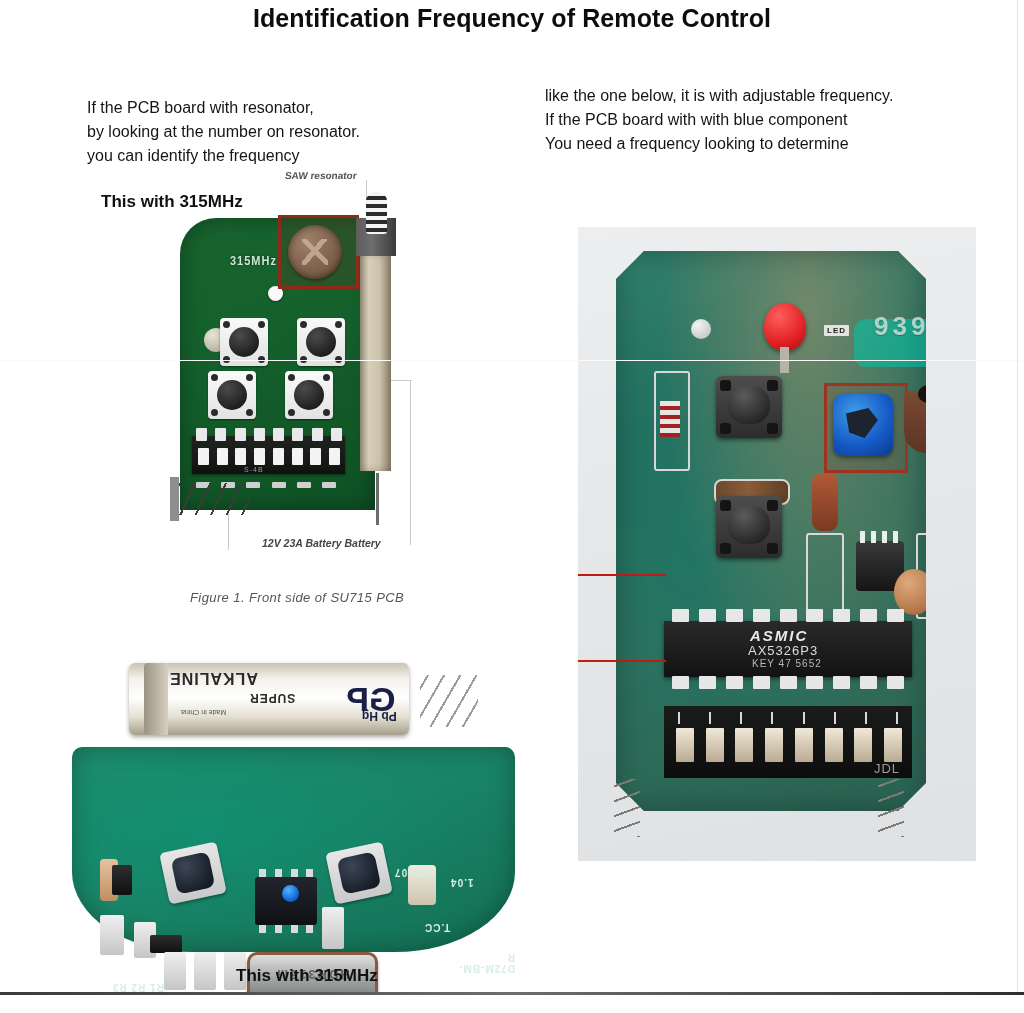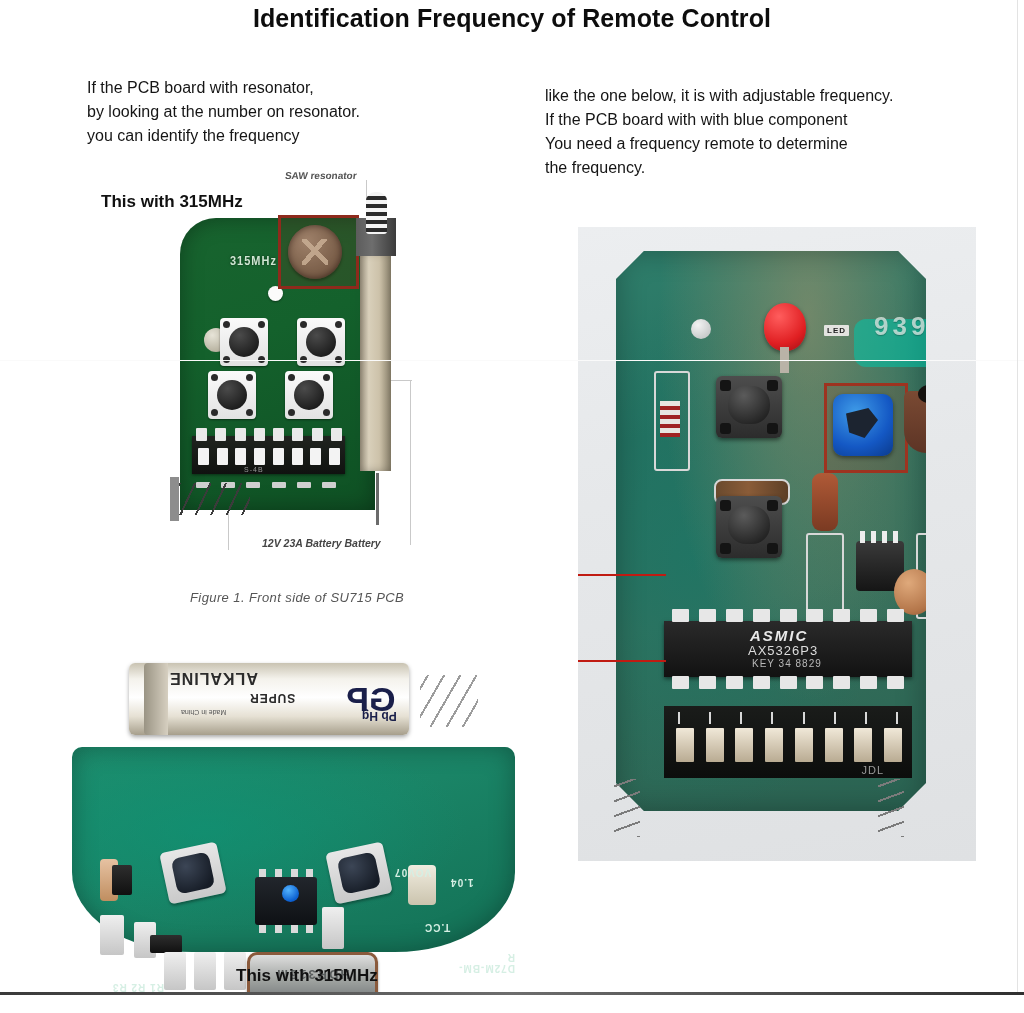--- a/index.html
+++ b/index.html
@@ -20,21 +20,21 @@
     text-align:center;
     font-size:25px;font-weight:bold;letter-spacing:.1px;
     color:#0d0d0d;
   }
   .doc-sub{
     position:absolute;left:0;top:40px;width:1024px;
     text-align:center;font-size:16.5px;color:#141414;
   }
 
   
-  .col-left{position:absolute;left:87px;top:76px;width:440px;}
+  .col-left{position:absolute;left:87px;top:96px;width:440px;}
   .col-right{position:absolute;left:545px;top:84px;width:465px;}
   .col-line{font-size:16px;line-height:24px;color:#151515;white-space:nowrap;}
 
   
   .lbl-315-top{
     position:absolute;left:101px;top:192px;
     font-size:17px;font-weight:600;color:#111;
   }
   .lbl-315-bottom{
     position:absolute;left:236px;top:966px;
@@ -268,21 +268,21 @@
   .photo2 .ic .l2{position:absolute;left:84px;top:22px;font-size:13px;color:#dcdcdc;letter-spacing:1px;}
   .photo2 .ic .l3{position:absolute;left:88px;top:37px;font-size:10px;color:#b9b9b9;letter-spacing:1px;}
   .photo2 .dip2{
     position:absolute;left:48px;top:455px;width:248px;height:72px;
     background:linear-gradient(#1a1c1a,#0c0d0c);
   }
   .photo2 .dip2 .rows{position:absolute;left:12px;top:22px;width:226px;display:flex;justify-content:space-between;}
   .photo2 .dip2 .rows span{width:18px;height:34px;background:linear-gradient(#f0e8d8,#b9ab92);border-radius:1px;}
   .photo2 .dip2 .tick{position:absolute;left:14px;top:6px;width:220px;display:flex;justify-content:space-between;}
   .photo2 .dip2 .tick span{width:2px;height:12px;background:#d8d8d8;}
-  .photo2 .dip2 .mark{position:absolute;right:28px;bottom:2px;font-size:11px;color:#9a9a9a;letter-spacing:1px;}
+  .photo2 .dip2 .mark{position:absolute;right:12px;bottom:2px;font-size:13px;color:#9a9a9a;letter-spacing:1px;}
   .photo2 .spring2{
     position:absolute;width:26px;height:58px;
     background:repeating-linear-gradient(160deg,transparent 0 6px,#7b7b7b 6px 8px,transparent 8px 14px);
   }
   .photo2 .s2a{left:36px;top:552px;}
   .photo2 .s2b{left:300px;top:552px;}
   .pointer{position:absolute;height:2px;background:#c01b12;}
   .p1{left:578px;top:574px;width:88px;}
   .p2{left:578px;top:660px;width:88px;}
 
@@ -417,22 +417,21 @@
   <div class="doc-title">Identification Frequency of Remote Control</div>
 
   <div class="col-left">
     <div class="col-line">If the PCB board with resonator,</div>
     <div class="col-line">by looking at the number on resonator.</div>
     <div class="col-line">you can identify the frequency</div>
   </div>
   <div class="col-right">
     <div class="col-line">like the one below, it is with adjustable frequency.</div>
     <div class="col-line">If the PCB board with with blue component</div>
-    <div class="col-line">You need a frequency remote to determine</div>
-    <div class="col-line">the frequency.</div>
+    <div class="col-line">You need a frequency looking to determine</div>
   </div>
 
   <div class="lbl-315-top">This with 315MHz</div>
   <div class="lbl-saw">SAW resonator</div>
   <div class="leader" style="left:366px;top:180px;width:1px;height:26px;"></div>
   <div class="leader" style="left:228px;top:505px;width:1px;height:45px;"></div>
   <div class="leader" style="left:410px;top:380px;width:1px;height:165px;"></div>
   <div class="leader" style="left:350px;top:380px;width:62px;height:1px;"></div>
   <div class="lbl-batt">12V 23A Battery Battery</div>
   <div class="fig-caption">Figure 1. Front side of SU715 PCB</div>
@@ -553,21 +552,21 @@
             <span></span>
             <span></span>
             <span></span>
             <span></span>
             <span></span>
             <span></span>
             <span></span>
         </div>
         <div class="l1">ASMIC</div>
         <div class="l2">AX5326P3</div>
-        <div class="l3">KEY 34 8829</div>
+        <div class="l3">KEY 47 5652</div>
         <div class="pinsBot">
           <span></span>
             <span></span>
             <span></span>
             <span></span>
             <span></span>
             <span></span>
             <span></span>
             <span></span>
             <span></span>

